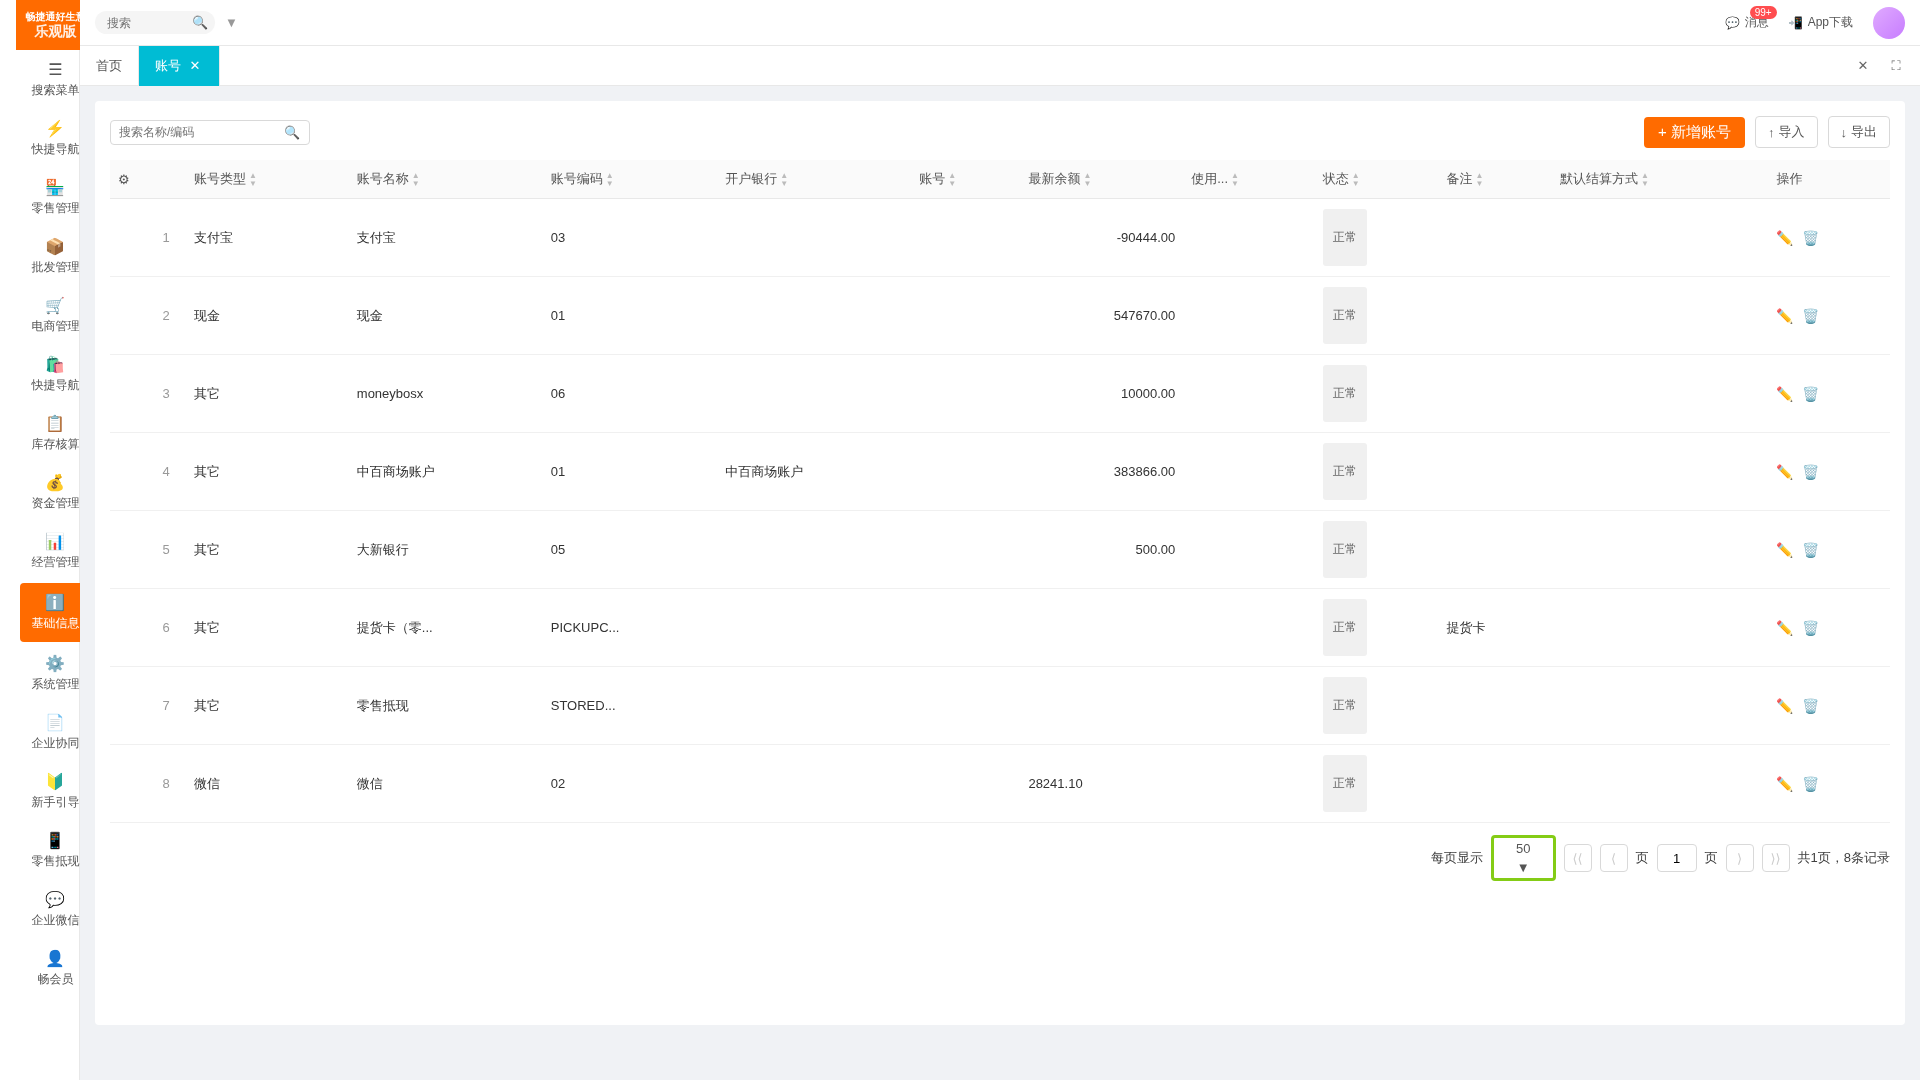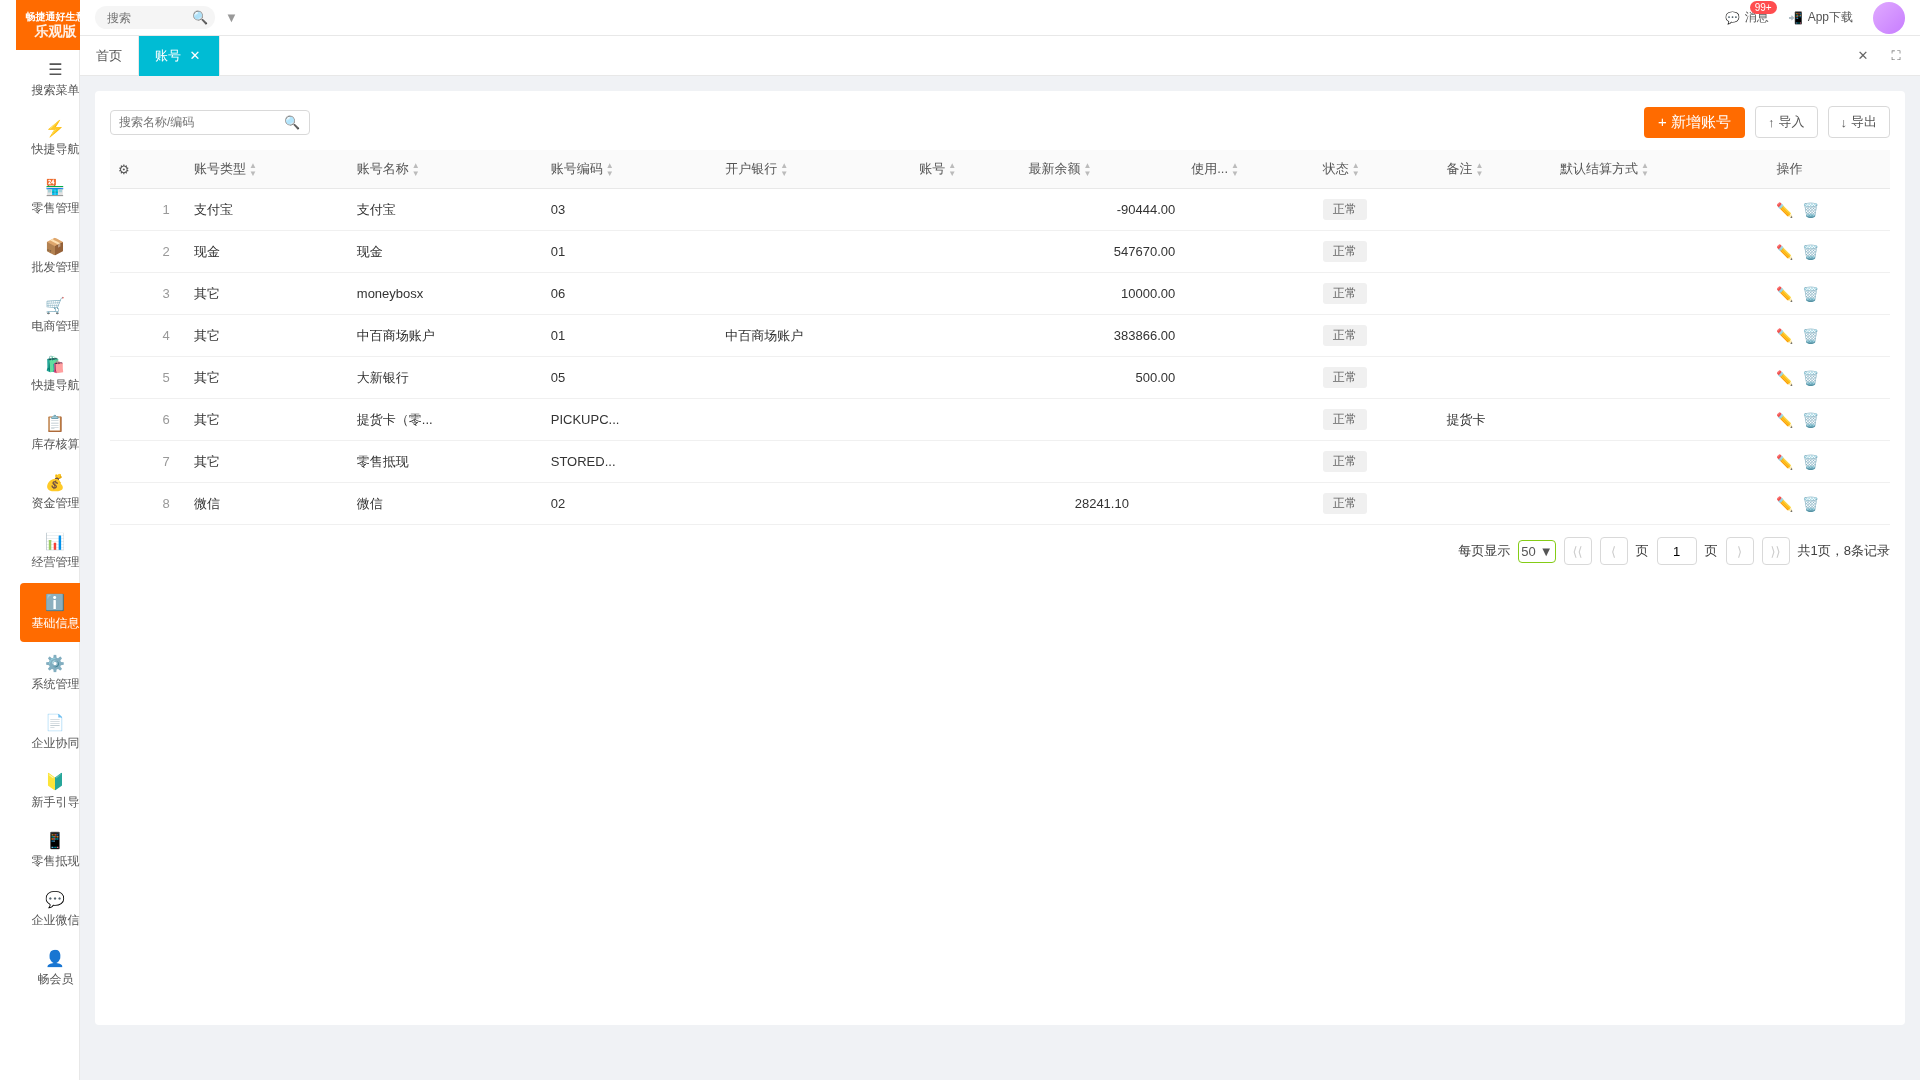--- a/index.html
+++ b/index.html
@@ -54,21 +54,21 @@
     .sidebar-item .si-icon { font-size: 16px; }
 
     
     .main-area {
       flex: 1;
       display: flex;
       flex-direction: column;
       overflow: hidden;
     }
     .topbar {
-      height: 36px;
+      height: 46px;
       background: #fff;
       display: flex;
       align-items: center;
       justify-content: space-between;
       padding: 0 15px;
       border-bottom: 1px solid #e8e8e8;
       flex-shrink: 0;
     }
     .topbar-left {
       display: flex;
@@ -285,21 +285,21 @@
       border-bottom: 1px solid #f0f0f0;
       color: #333;
     }
     .data-table .row-num {
       color: #999;
       text-align: center;
       width: 40px;
     }
     .status-badge {
       display: inline-block;
-      padding: 2px 10px;
+      padding: 20px 10px;
       border-radius: 3px;
       font-size: 12px;
       background: #f0f0f0;
       color: #666;
     }
     .status-badge.normal {
       background: #f0f0f0;
       color: #666;
     }
     .action-btns {
@@ -320,28 +320,29 @@
       display: flex;
       align-items: center;
       justify-content: flex-end;
       padding: 12px 0 0 0;
       gap: 8px;
       font-size: 13px;
       color: #555;
     }
     .pagination-label { color: #404040; }
     .page-size-select {
-      border: 1px solid #84cc16;
+      border: 3px solid #84cc16;
       border-radius: 4px;
-      padding: 3px 2px;
+      padding: 3px 22px;
       font-size: 13px;
       cursor: pointer;
       display: flex;
       align-items: center;
       gap: 4px;
+      flex-direction: column;
     }
     .page-nav-btn {
       width: 28px;
       height: 28px;
       border: 1px solid #d9d9d9;
       border-radius: 4px;
       display: flex;
       align-items: center;
       justify-content: center;
       cursor: pointer;
@@ -707,21 +708,21 @@
     </td>
   </tr>
             <tr>
     <td class="gear-cell"></td>
     <td class="row-num">8</td>
     <td>微信</td>
     <td>微信</td>
     <td>02</td>
     <td></td>
     <td></td>
-    <td style="text-align:center;">28241.10</td>
+    <td style="text-align:left;">28241.10</td>
     <td></td>
     <td><span class="status-badge normal">正常</span></td>
     <td></td>
     <td></td>
     <td>
       <div class="action-btns">
         <span class="action-icon" title="编辑">✏️</span>
         <span class="action-icon" title="删除">🗑️</span>
       </div>
     </td>

